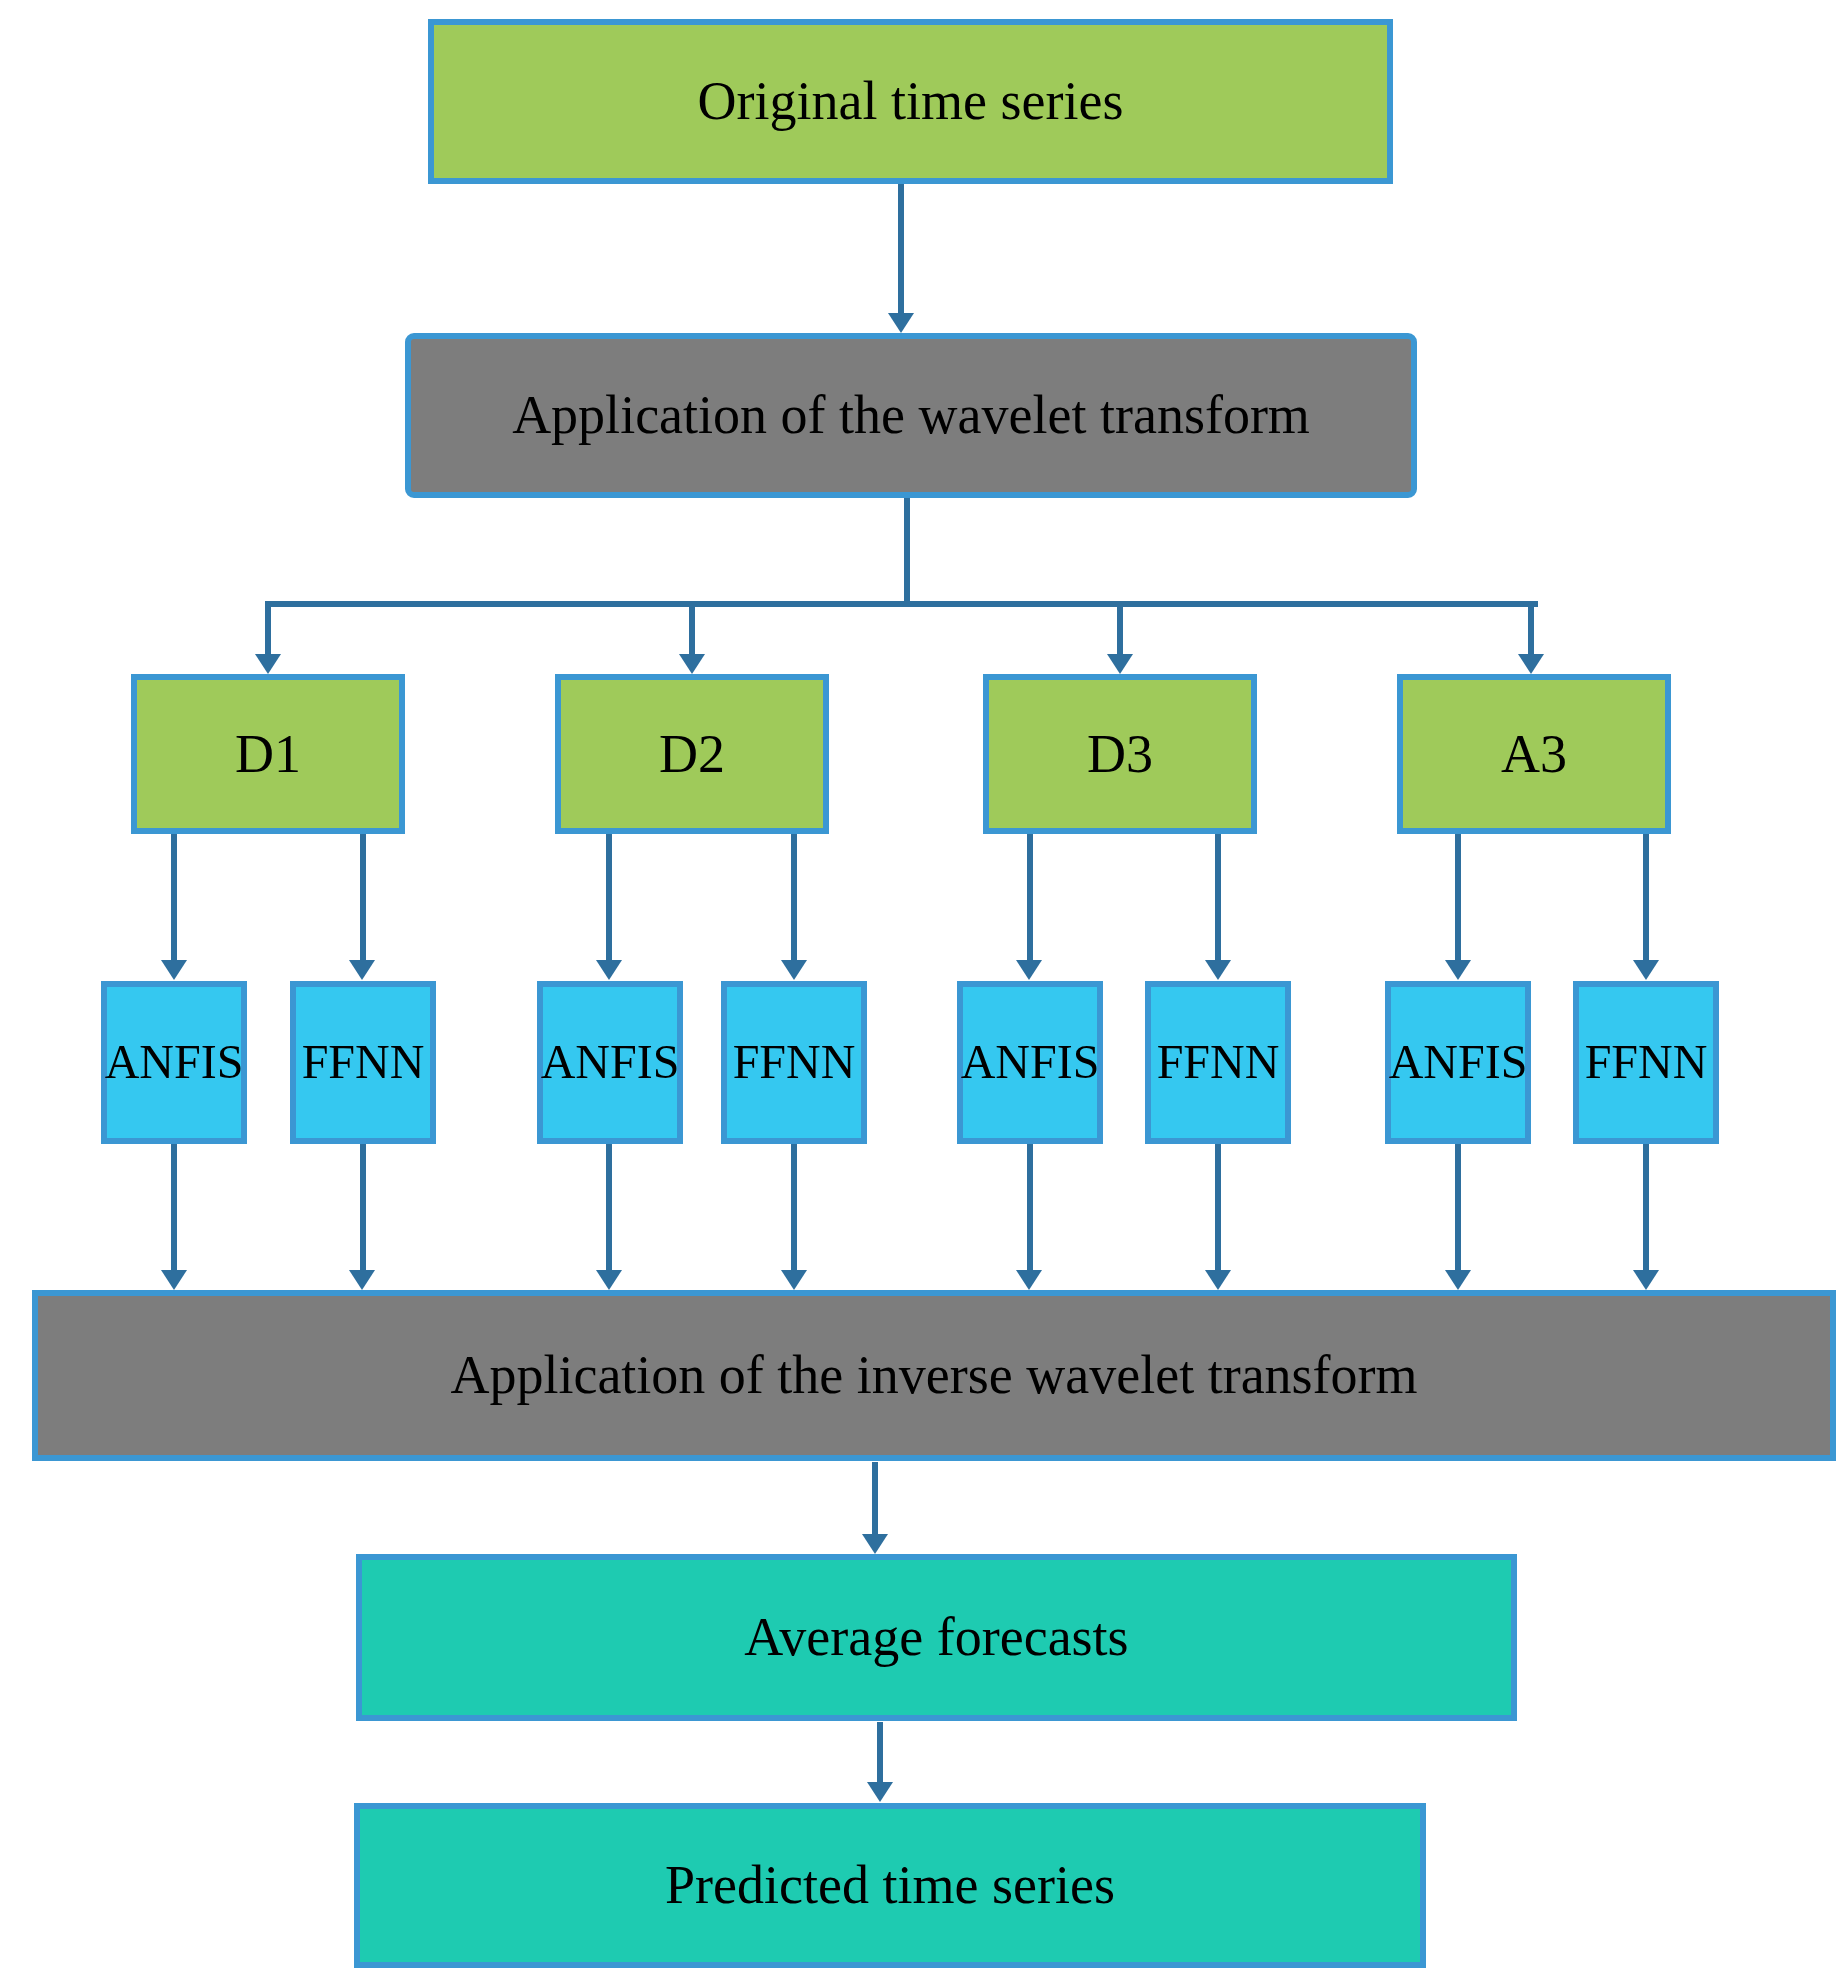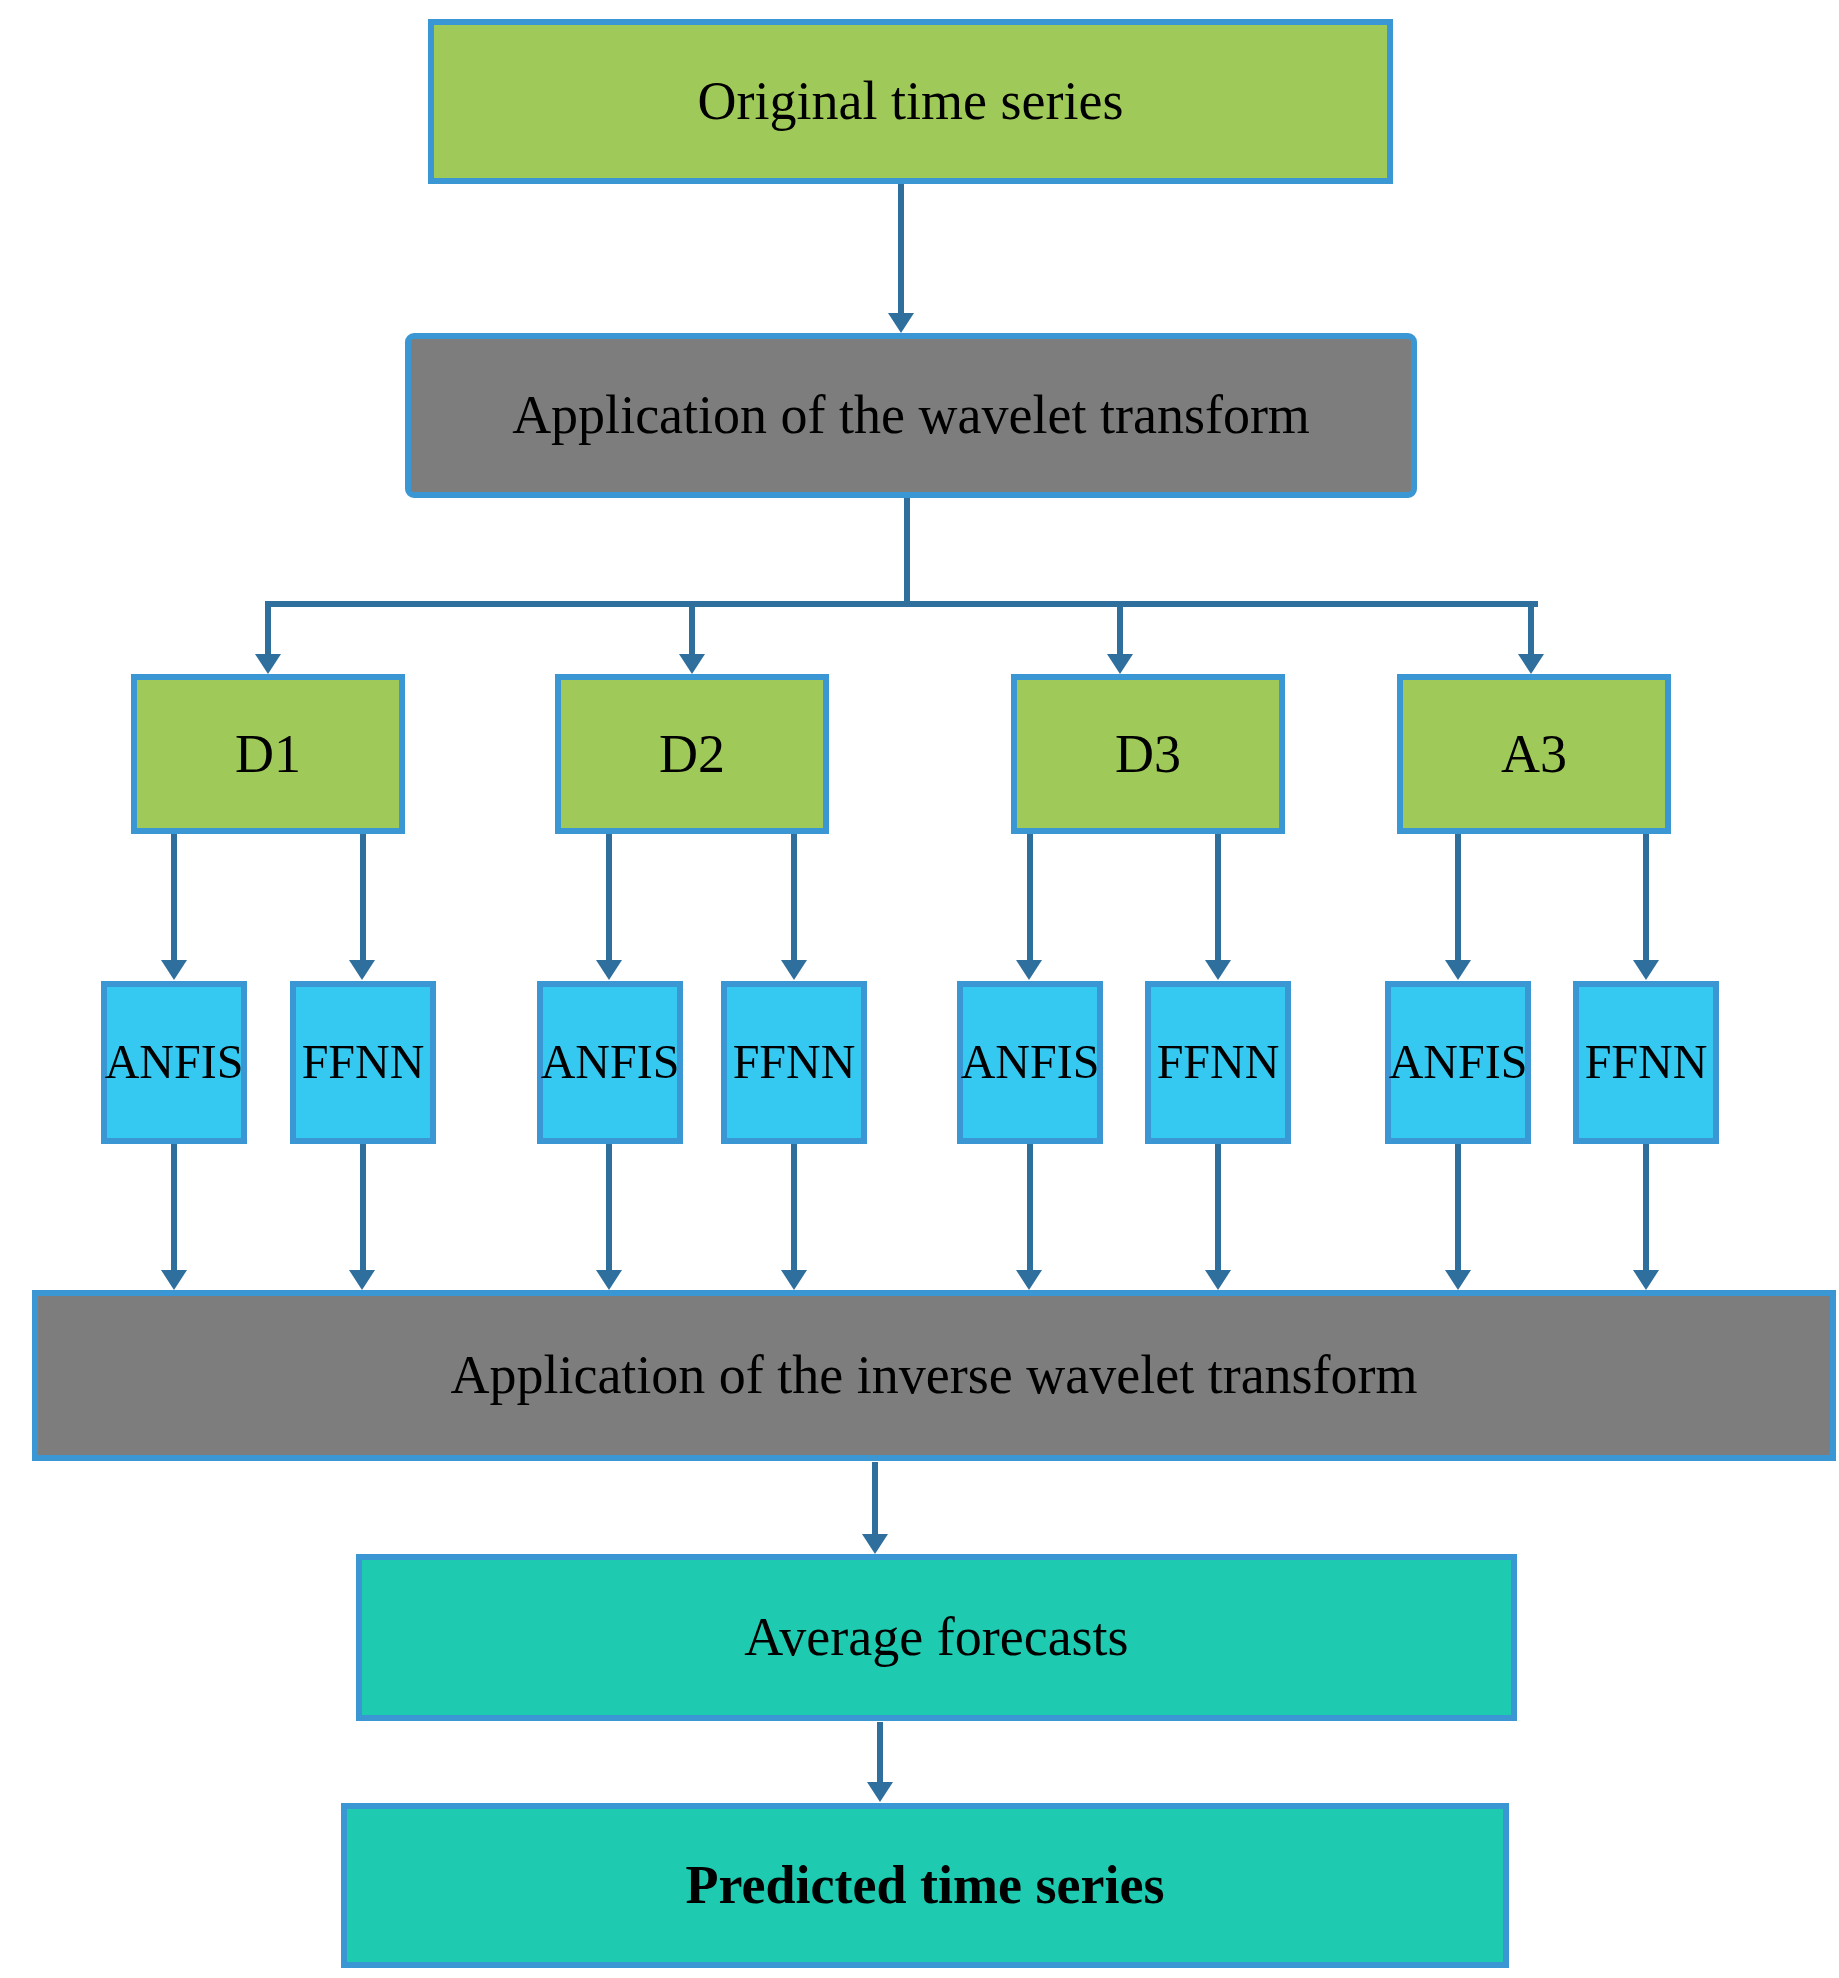--- a/index.html
+++ b/index.html
@@ -72,21 +72,21 @@
   <div class="arrowhead" style="left:1107px;top:654px;"></div>
   <div class="vline" style="left:1528px;top:607px;height:47px;"></div>
   <div class="arrowhead" style="left:1518px;top:654px;"></div>
 
   <div class="node fill-green" style="left:131px;top:674px;width:274px;height:160px;">
     <span>D1</span>
   </div>
   <div class="node fill-green" style="left:555px;top:674px;width:274px;height:160px;align-items:center;">
     <span>D2</span>
   </div>
-  <div class="node fill-green" style="left:983px;top:674px;width:274px;height:160px;margin-left:28px;">
+  <div class="node fill-green" style="left:983px;top:674px;width:274px;height:160px;">
     <span>D3</span>
   </div>
   <div class="node fill-green" style="left:1397px;top:674px;width:274px;height:160px;">
     <span>A3</span>
   </div>
 
   <div class="vline" style="left:171px;top:834px;height:126px;"></div>
   <div class="arrowhead" style="left:161px;top:960px;"></div>
   <div class="vline" style="left:360px;top:834px;height:126px;"></div>
   <div class="arrowhead" style="left:349px;top:960px;"></div>
@@ -152,18 +152,18 @@
   <div class="vline" style="left:872px;top:1462px;height:72px;"></div>
   <div class="arrowhead" style="left:862px;top:1534px;"></div>
 
   <div class="node fill-teal" style="left:356px;top:1554px;width:1161px;height:167px;">
     <span>Average forecasts</span>
   </div>
 
   <div class="vline" style="left:877px;top:1722px;height:61px;"></div>
   <div class="arrowhead" style="left:867px;top:1782px;"></div>
 
-  <div class="node fill-teal" style="left:341px;top:1803px;width:1168px;height:165px;font-weight:bold;">
+  <div class="node fill-teal" style="left:354px;top:1803px;width:1072px;height:165px;">
     <span>Predicted time series</span>
   </div>
 
 </div>
 
 
 </body></html>

